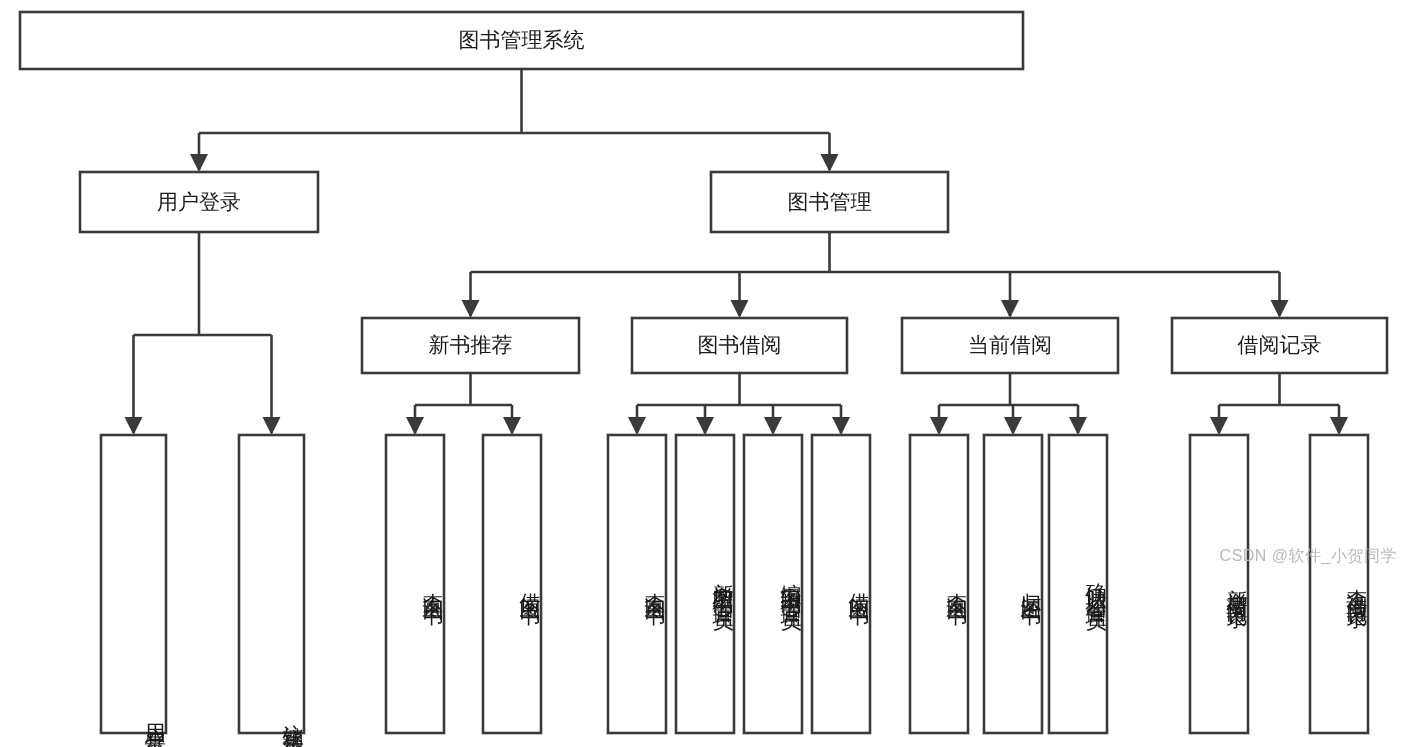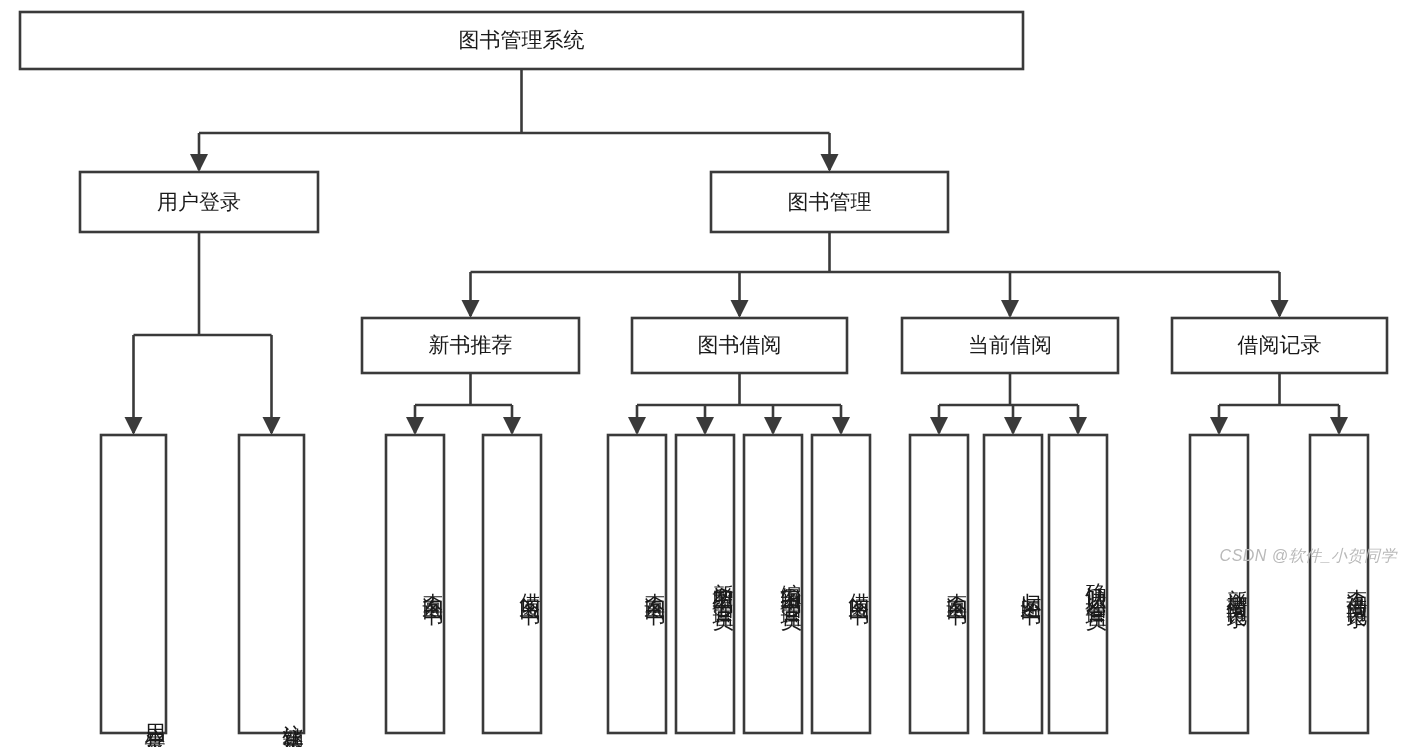--- a/index.html
+++ b/index.html
@@ -43,21 +43,20 @@
   .leaf-label.center{justify-content:center;}
   .leaf-label.bottomish{justify-content:flex-end;}
   .watermark{
     position:absolute;
     right:8px;bottom:6px;
     font-size:16px;
     color:#b9b9b9;
     font-family:"Liberation Sans","DejaVu Sans",sans-serif;
     white-space:nowrap;
     letter-spacing:0.5px;
-    font-style:italic;
   }
 </style>
 </head>
 <body>
 
 <div id="diagram-root">
 
   <svg id="chart" viewBox="0 0 1405 747">
     <g id="edges-layer">
         <line x1="521.5" y1="69" x2="521.5" y2="133" class="edge"></line>

